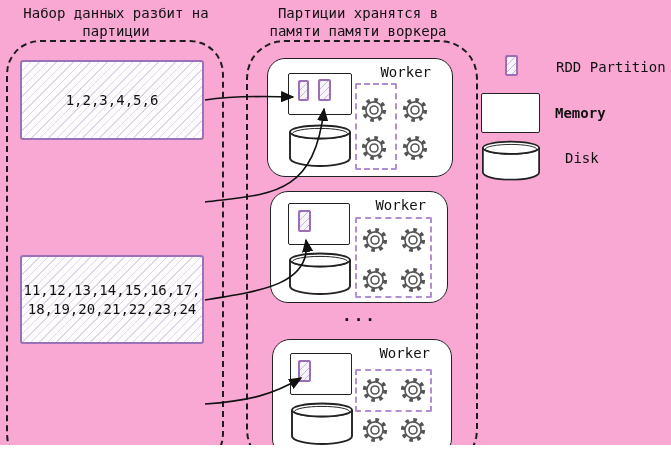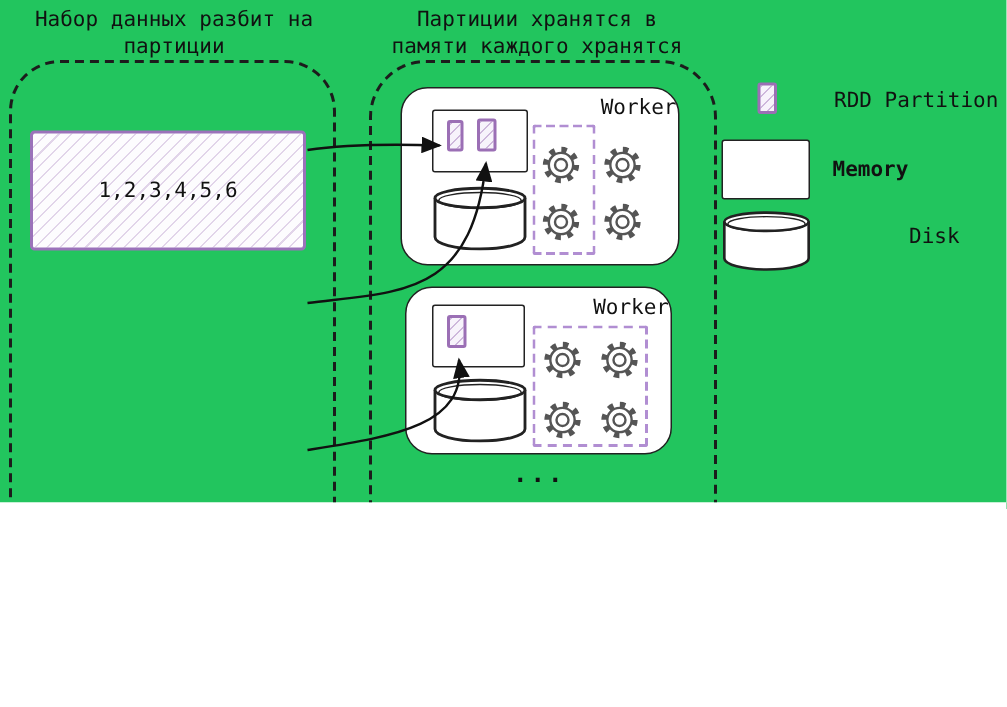--- a/index.html
+++ b/index.html
@@ -1,42 +1,41 @@
 <!DOCTYPE html>
 <html><head>
 <meta charset="utf-8">
 <style>
   html,body{margin:0;padding:0;background:#fff;}
   #canvas{
-    position:relative;width:671px;height:335px;background:#22c55e;overflow:hidden;
+    position:relative;width:671px;height:445px;background:#f9a8d4;overflow:hidden;
     font-family:"DejaVu Sans Mono","Liberation Mono",monospace;color:#111;
   }
   .title{
     position:absolute;text-align:center;font-size:14px;line-height:18px;
     white-space:pre-line;color:#111;
   }
   .big-container{
     position:absolute;border:2px dashed #1c1c1c;border-radius:34px;background:transparent;
   }
   .hatch{
     background:
       repeating-linear-gradient(135deg, rgba(155,111,181,0.28) 0 1px, transparent 1px 6px),
       #fdfcfe;
-    margin-top: 27px;
   }
   .data-box{
     position:absolute;left:20px;width:184px;border:2px solid #9b72ba;border-radius:3px;
     display:flex;align-items:center;justify-content:center;text-align:center;
     font-size:14px;line-height:19px;white-space:pre-line;box-sizing:border-box;
   }
   .worker{
     position:absolute;border:1.7px solid #222;border-radius:18px;background:#fff;box-sizing:border-box;
   }
   .worker-label{
-    position:absolute;top:5px;right:1px;font-size:14px;color:#111;
+    position:absolute;top:5px;right:21px;font-size:14px;color:#111;
   }
   .mem-box{
     position:absolute;border:1.6px solid #222;border-radius:2px;background:#fff;box-sizing:border-box;
   }
   .partition{
     position:absolute;border:2px solid #9b6fb5;border-radius:2px;box-sizing:border-box;
     background:
       repeating-linear-gradient(135deg, rgba(155,111,181,0.45) 0 1px, transparent 1px 5px),
       #f7f3fb;
   }
@@ -69,25 +68,27 @@
         <path d="M2,9 v26 c0,4.5 13.4,8 30,8 s30,-3.5 30,-8 v-26" fill="#fff" stroke="#222" stroke-width="1.9"></path>
         <ellipse cx="32" cy="9" rx="30" ry="6.5" fill="#fff" stroke="#222" stroke-width="1.9"></ellipse>
         <ellipse cx="32" cy="10.6" rx="27.5" ry="5.2" fill="none" stroke="#222" stroke-width="1"></ellipse>
       </symbol>
     </defs>
   </svg>
 
   <div class="title" style="left:10px;top:4px;width:212px;">Набор данных разбит на
 партиции</div>
   <div class="title" style="left:246px;top:4px;width:224px;">Партиции хранятся в
-памяти каждого хранятся</div>
+памяти памяти воркера</div>
 
   <div class="big-container" style="left:6px;top:40px;width:214px;height:424px;"></div>
 
   <div class="data-box hatch lift" style="top:60px;height:80px;">1,2,3,4,5,6</div>
+  <div class="data-box hatch lift" style="top:255px;height:89px;">11,12,13,14,15,16,17,
+18,19,20,21,22,23,24</div>
 
   <div class="big-container" style="left:246px;top:40px;width:228px;height:424px;border-radius:38px;"></div>
 
   <div class="worker" style="left:267px;top:58px;width:186px;height:119px;">
     <span class="worker-label">Worker</span>
   </div>
   <div class="mem-box lift" style="left:288px;top:73px;width:64px;height:42px;"></div>
   <div class="partition lift" style="left:298px;top:80px;width:11px;height:21px;"></div>
   <div class="partition lift" style="left:318px;top:79px;width:13px;height:22px;"></div>
   <svg class="cyl lift" style="left:288px;top:123px;" width="64" height="44">
@@ -155,21 +156,21 @@
 
   <div class="partition lift" style="left:505px;top:55px;width:13px;height:21px;"></div>
   <div class="legend-label" style="left:556px;top:59px;">RDD Partition</div>
 
   <div class="mem-box lift" style="left:481px;top:93px;width:59px;height:40px;"></div>
   <div class="legend-label" style="left:555px;top:105px;font-weight:bold;">Memory</div>
 
   <svg class="cyl lift" style="left:481px;top:138px;" width="60" height="44" viewBox="0 0 64 44">
       <use href="#cyl-sym"></use>
     </svg>
-  <div class="legend-label" style="left:565px;top:150px;margin-left:41px;">Disk</div>
+  <div class="legend-label" style="left:565px;top:150px;">Disk</div>
 
   <svg id="arrows" width="671" height="471">
     <defs>
       <marker id="ah" markerWidth="9" markerHeight="7" refX="7.5" refY="3.5" orient="auto">
         <path d="M0,0 L8.5,3.5 L0,7 z" fill="#111"></path>
       </marker>
     </defs>
     <path d="M205,100 C232,96 262,96 293,97" fill="none" stroke="#111" stroke-width="1.6" marker-end="url(#ah)"></path>
     <path d="M205,202 C268,194 314,198 324,109" fill="none" stroke="#111" stroke-width="1.6" marker-end="url(#ah)"></path>
     <path d="M205,300 C262,291 312,284 306,240" fill="none" stroke="#111" stroke-width="1.6" marker-end="url(#ah)"></path>

